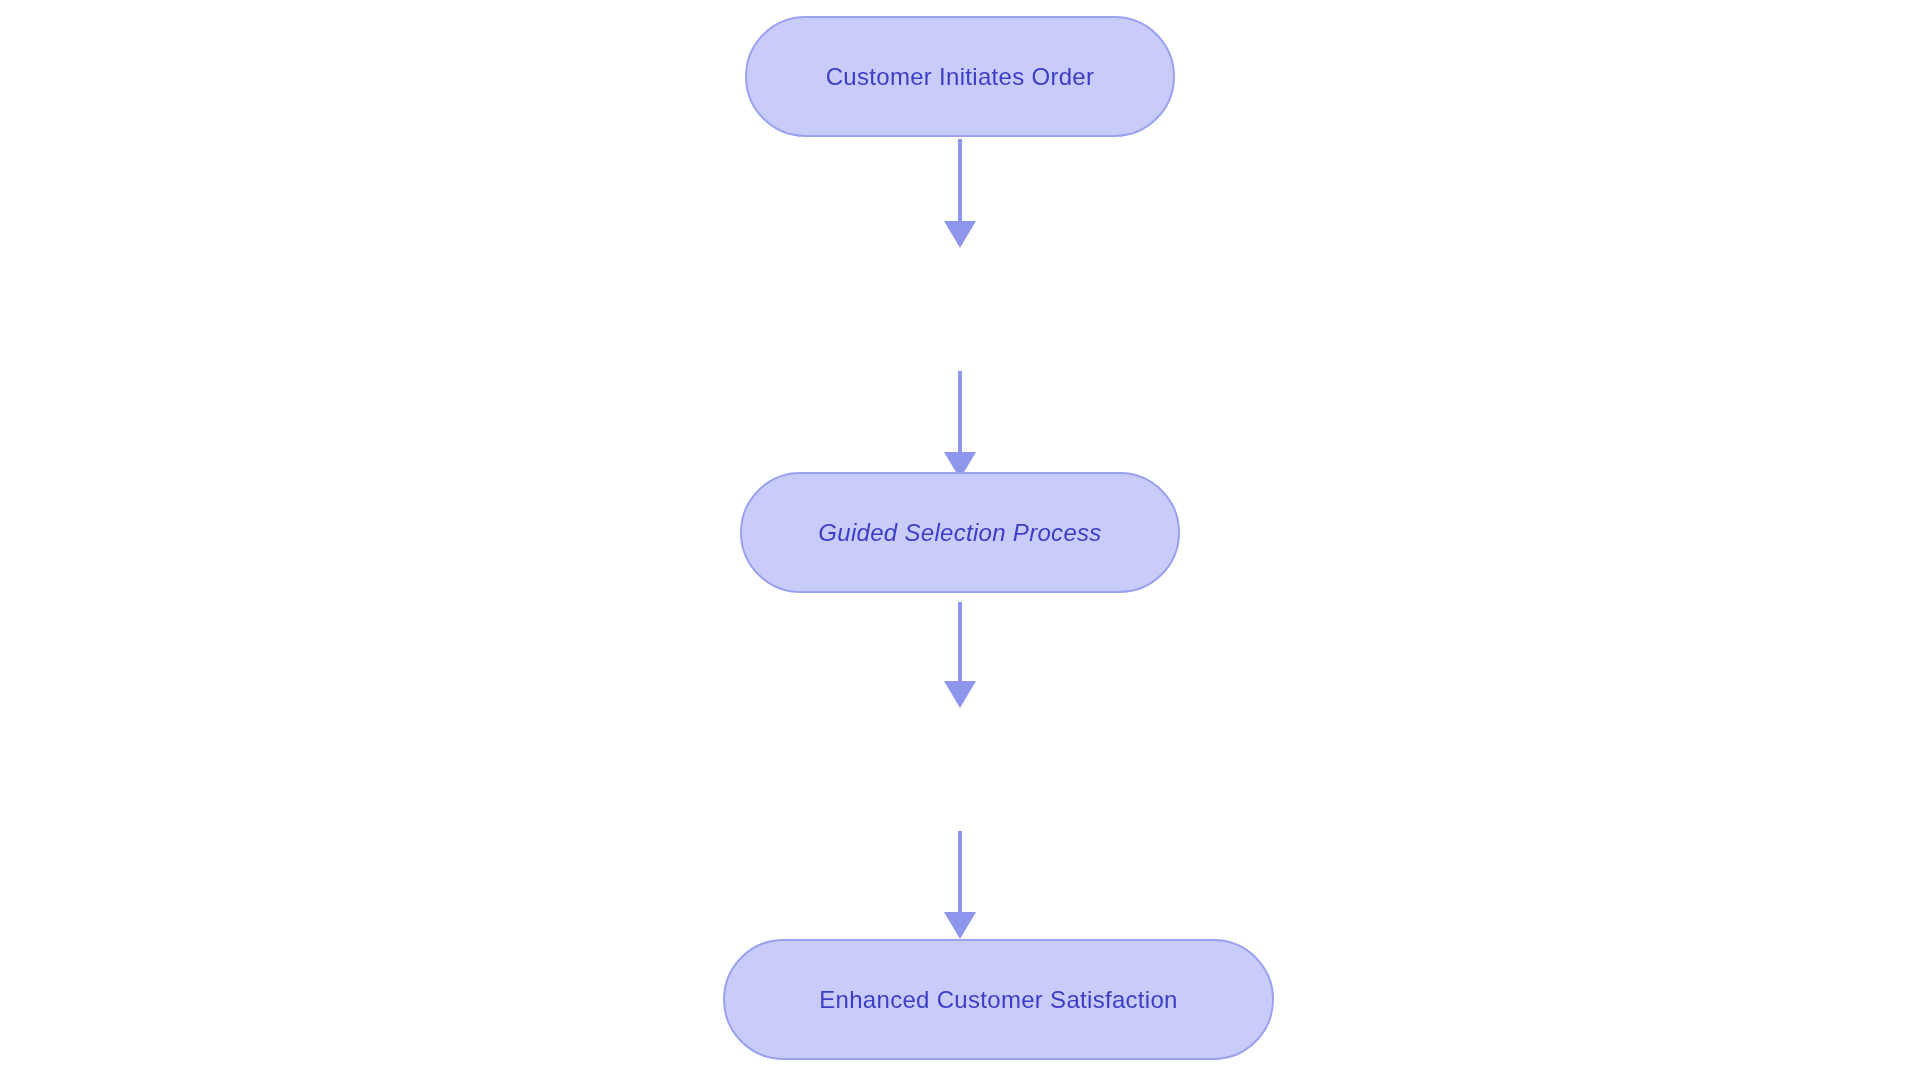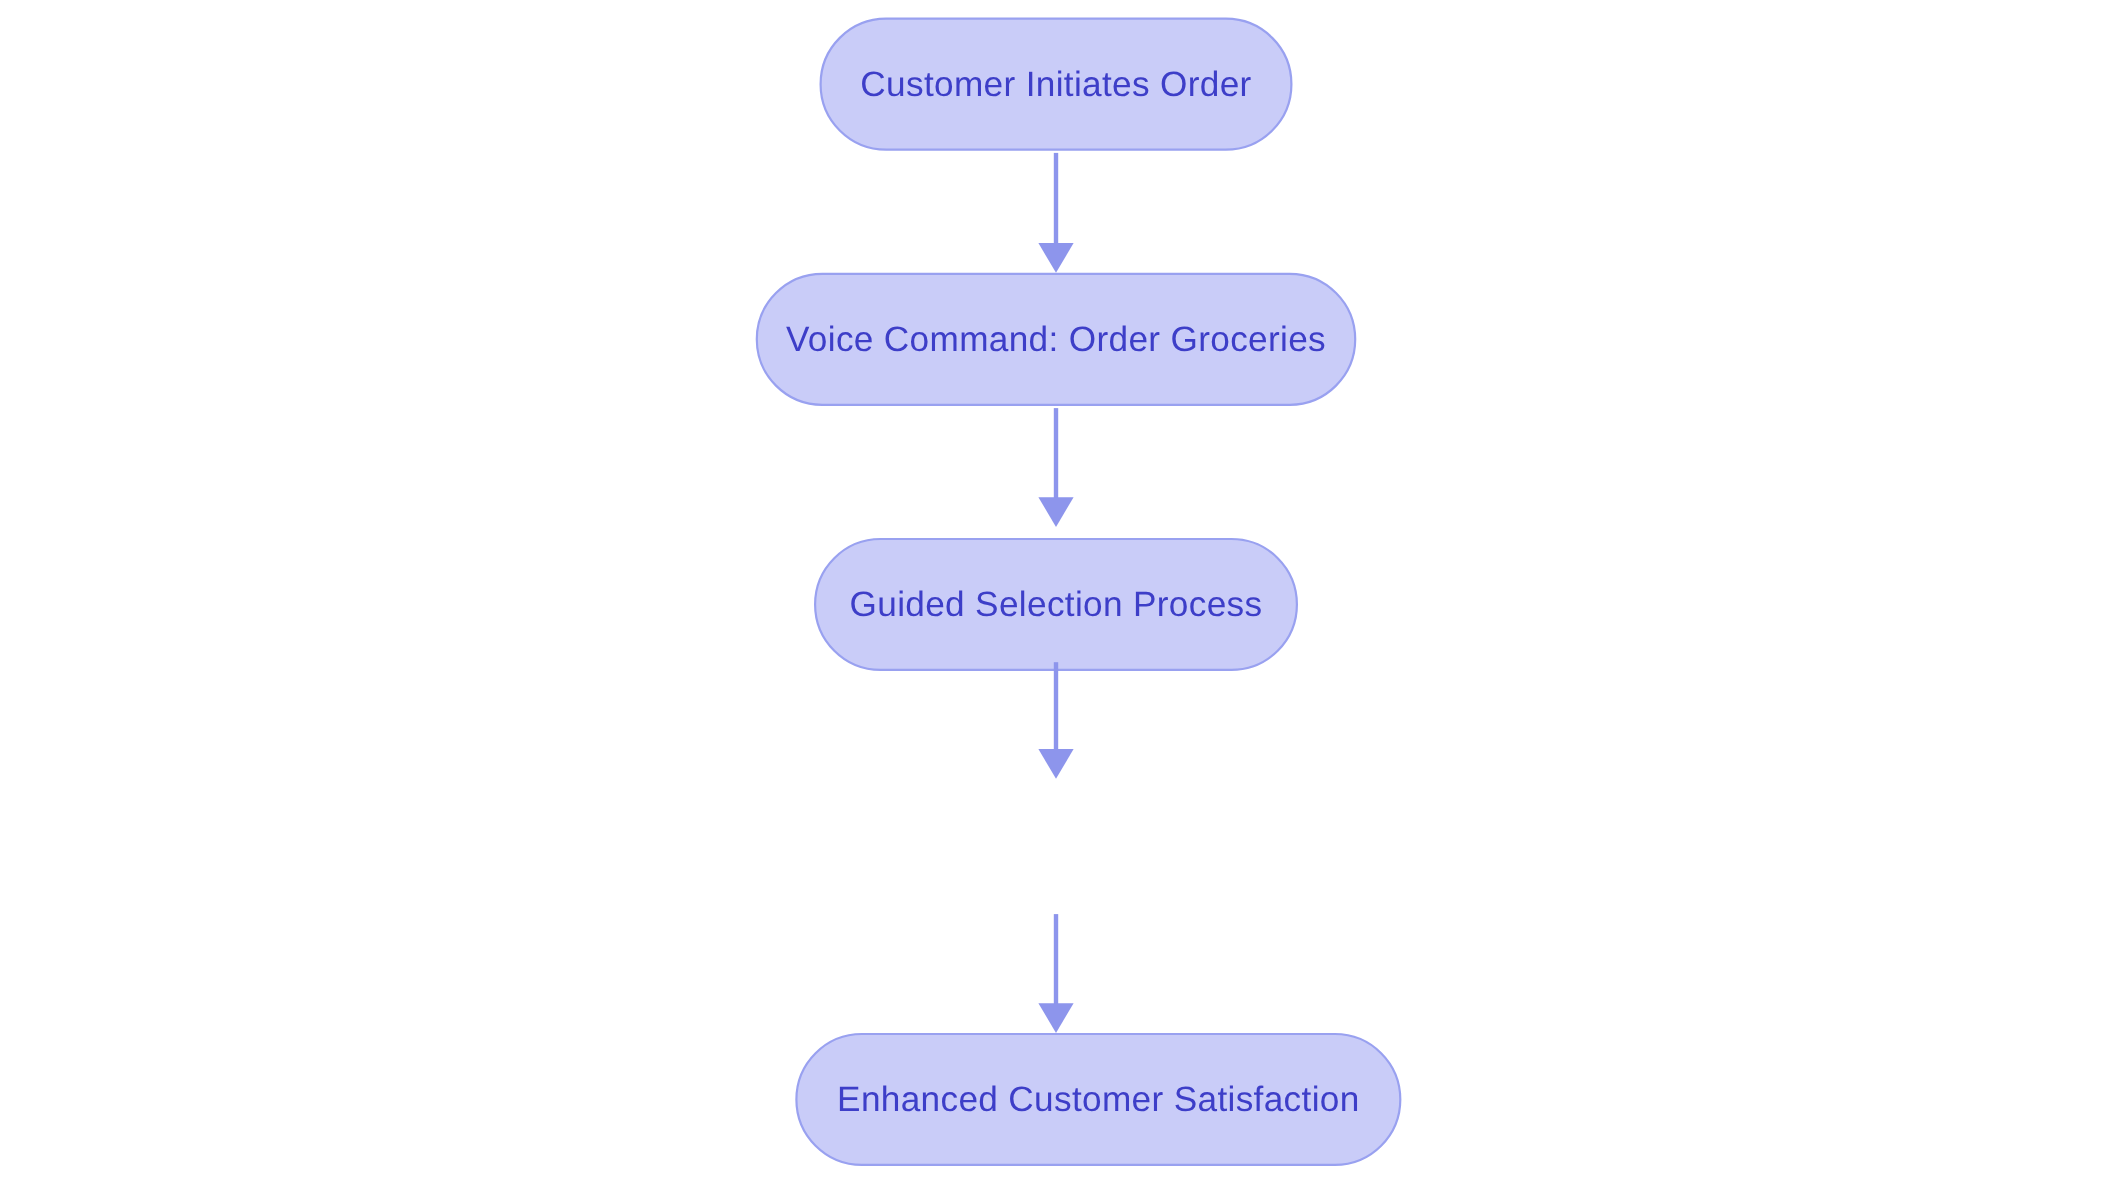--- a/index.html
+++ b/index.html
@@ -24,28 +24,28 @@
     height: 121px;
     border-radius: 61px;
     background: var(--node-fill);
     border: 2px solid var(--node-border);
     display: flex;
     align-items: center;
     justify-content: center;
   }
   .flow-node .node-label {
     color: var(--node-text);
-    font-size: 32px;
+    font-size: 24px;
     letter-spacing: 0.3px;
     white-space: nowrap;
   }
   
   .node-1 { left: 745px; top: 16px;  width: 430px; }
   .node-2 { left: 687px; top: 248px; width: 546px; }
-  .node-3 { left: 740px; top: 489px; width: 440px; }
+  .node-3 { left: 740px; top: 472px; width: 440px; font-style: italic; }
   .node-4 { left: 782px; top: 708px; width: 354px; }
   .node-5 { left: 723px; top: 939px; width: 551px; }
 
   .edge { position: absolute; width: 32px; left: 944px; }
   .edge .stem {
     position: absolute;
     left: 14px;
     top: 0;
     width: 4px;
     background: var(--arrow);
@@ -72,23 +72,20 @@
 
   <div class="flow-node node-1">
     <span class="node-label">Customer Initiates Order</span>
   </div>
 
   <div class="edge edge-1">
     <div class="stem"></div>
     <div class="head"></div>
   </div>
 
-  <div class="flow-node node-2">
-    <span class="node-label">Voice Command: Order Groceries</span>
-  </div>
 
   <div class="edge edge-2">
     <div class="stem"></div>
     <div class="head"></div>
   </div>
 
   <div class="flow-node node-3">
     <span class="node-label">Guided Selection Process</span>
   </div>
 

